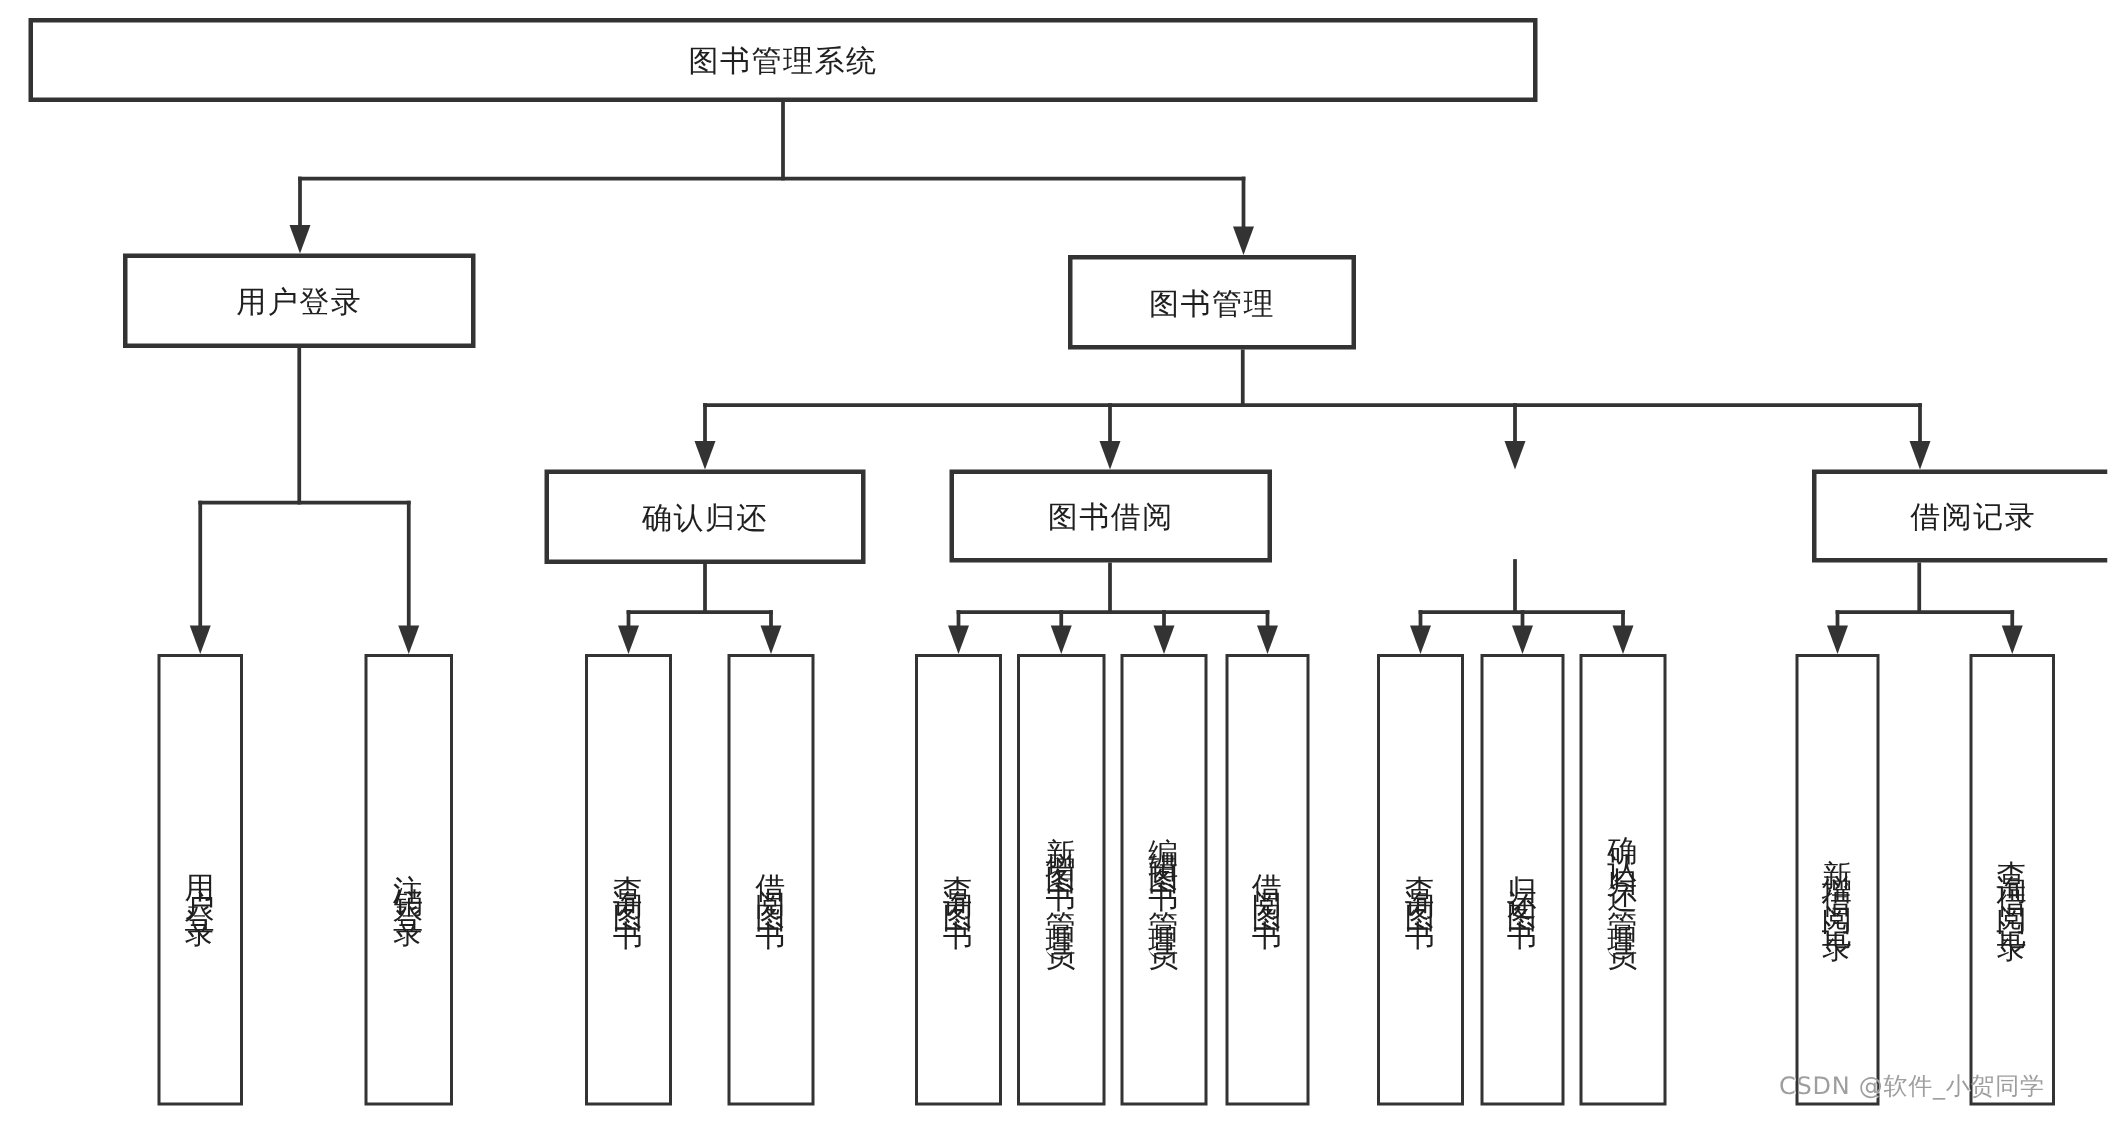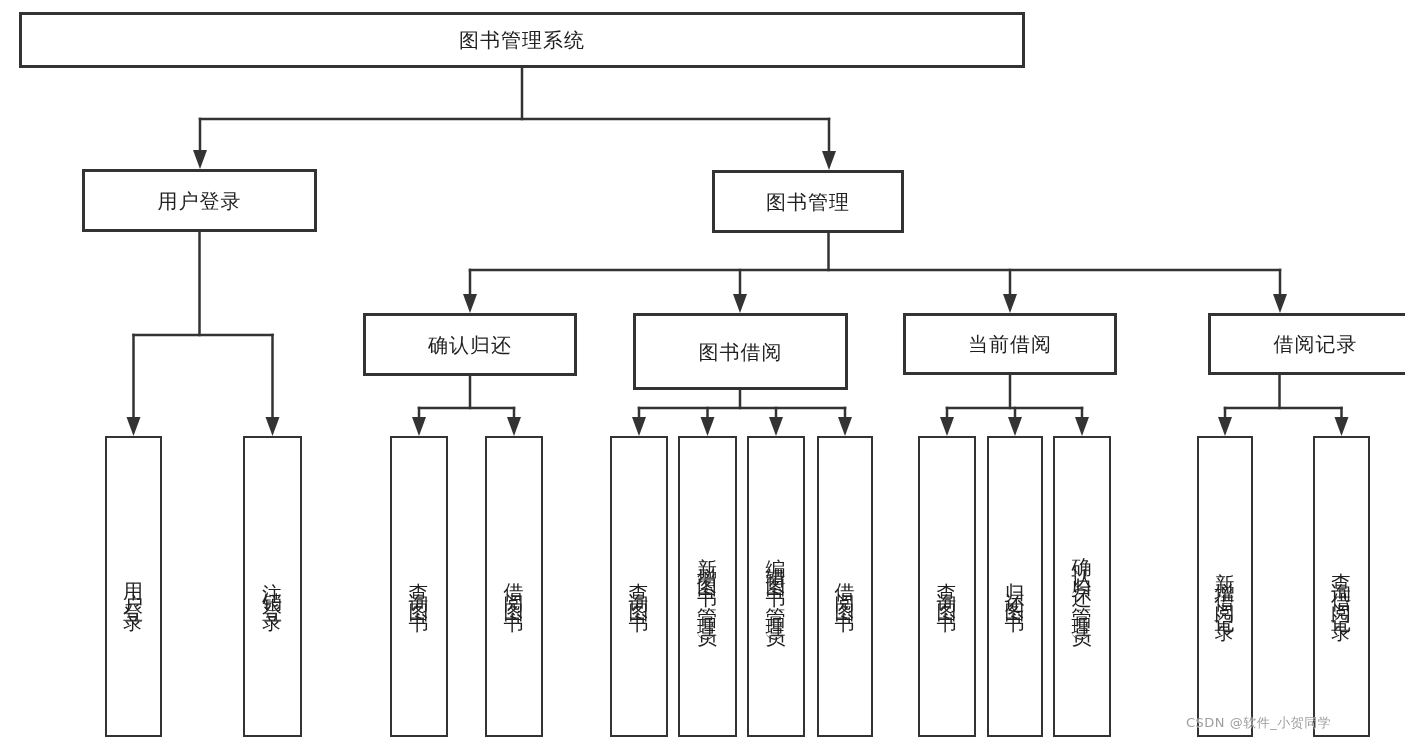--- a/index.html
+++ b/index.html
@@ -36,21 +36,21 @@
     writing-mode: vertical-lr;
     text-orientation: mixed;
     letter-spacing: 10px;
     line-height: 1;
     white-space: normal;
   }
   #watermark {
     position: absolute;
     left: 1186px;
     top: 714px;
-    font-size: 13px;
+    font-size: 16px;
     letter-spacing: 0.5px;
     color: #9e9e9e;
     text-shadow: 1px 1px 0 rgba(255,255,255,0.6);
   }
 </style>
 </head>
 <body>
 
 <div id="canvas">
 
@@ -118,22 +118,21 @@
       <polygon points="1334.5,417 1348.5,417 1341.5,436"></polygon>
     </g>
   </svg>
 
   <div class="box" style="left:19px; top:12px; width:1006px; height:56px;">图书管理系统</div>
 
   <div class="box" style="left:82px; top:169px; width:235px; height:63px;">用户登录</div>
   <div class="box" style="left:712px; top:170px; width:192px; height:63px;">图书管理</div>
 
   <div class="box" style="left:363px; top:313px; width:214px; height:63px;">确认归还</div>
-  <div class="box" style="left:633px; top:313px; width:215px; height:77px;">图书借阅</div>
-  <div class="box" style="left:903px; top:313px; width:214px; height:62px;">当前借阅</div>
+  <div class="box" style="left:633px; top:313px; width:215px; height:62px;">图书借阅</div>
   <div class="box" style="left:1208px; top:313px; width:215px; height:62px;">借阅记录</div>
 
   <div class="box leaf" style="left:105px; top:436px; width:57px; height:301px;">用户登录</div>
   <div class="box leaf" style="left:243px; top:436px; width:59px; height:301px;">注销登录</div>
 
   <div class="box leaf" style="left:390px; top:436px; width:58px; height:301px;">查询图书</div>
   <div class="box leaf" style="left:485px; top:436px; width:58px; height:301px;">借阅图书</div>
 
   <div class="box leaf" style="left:610px; top:436px; width:58px; height:301px;">查询图书</div>
   <div class="box leaf" style="left:678px; top:436px; width:59px; height:301px;">新增图书（管理员）</div>

